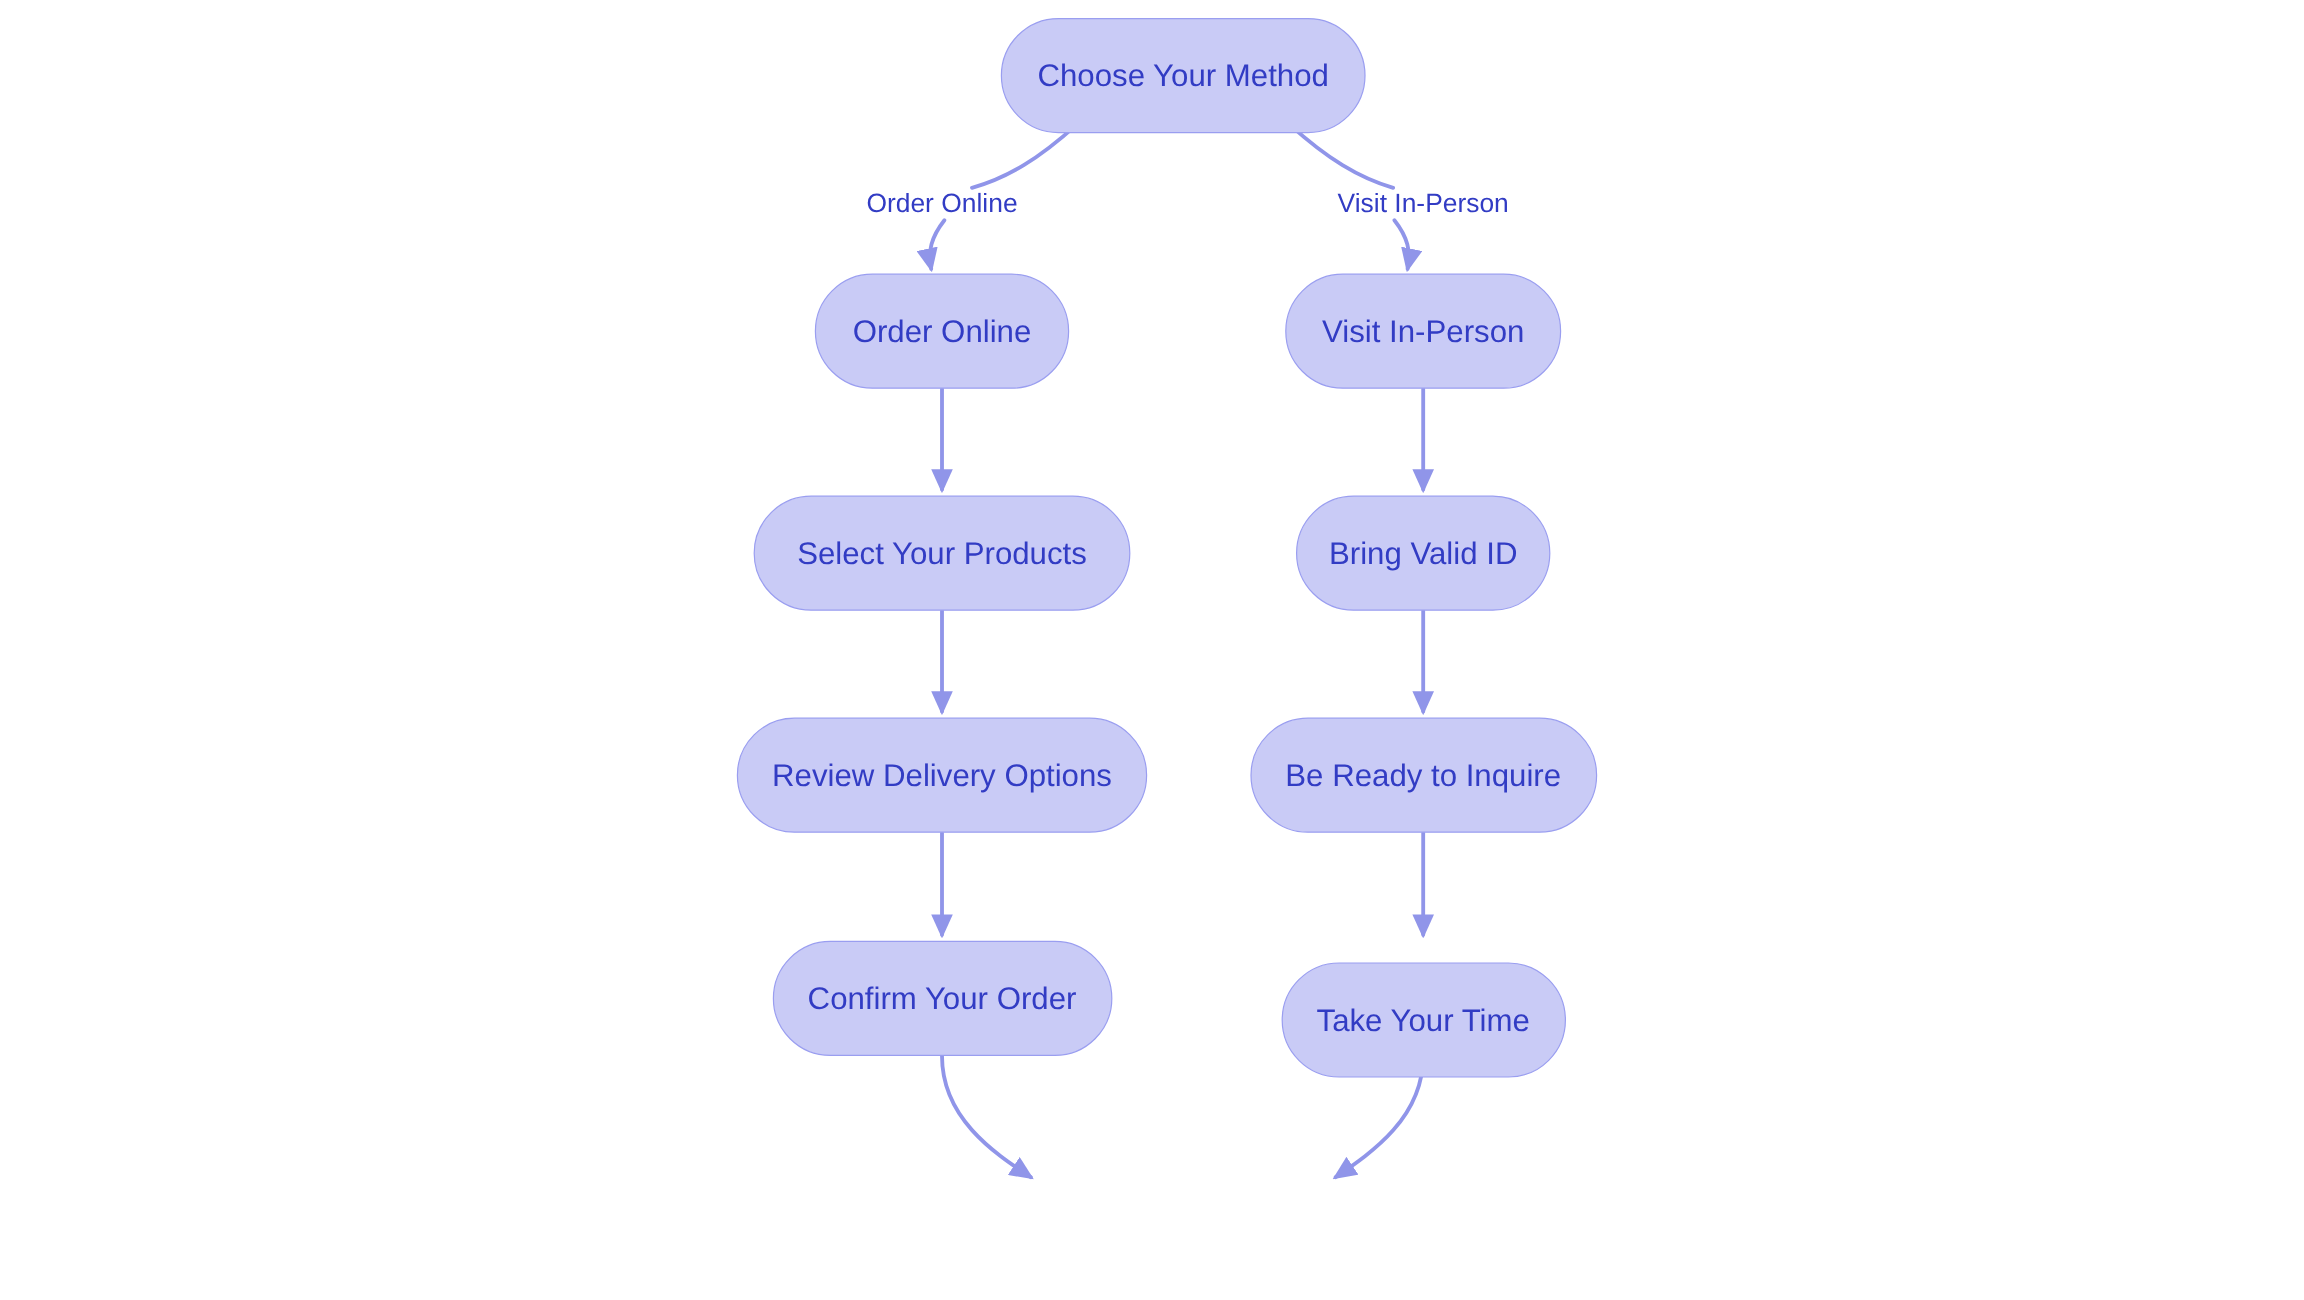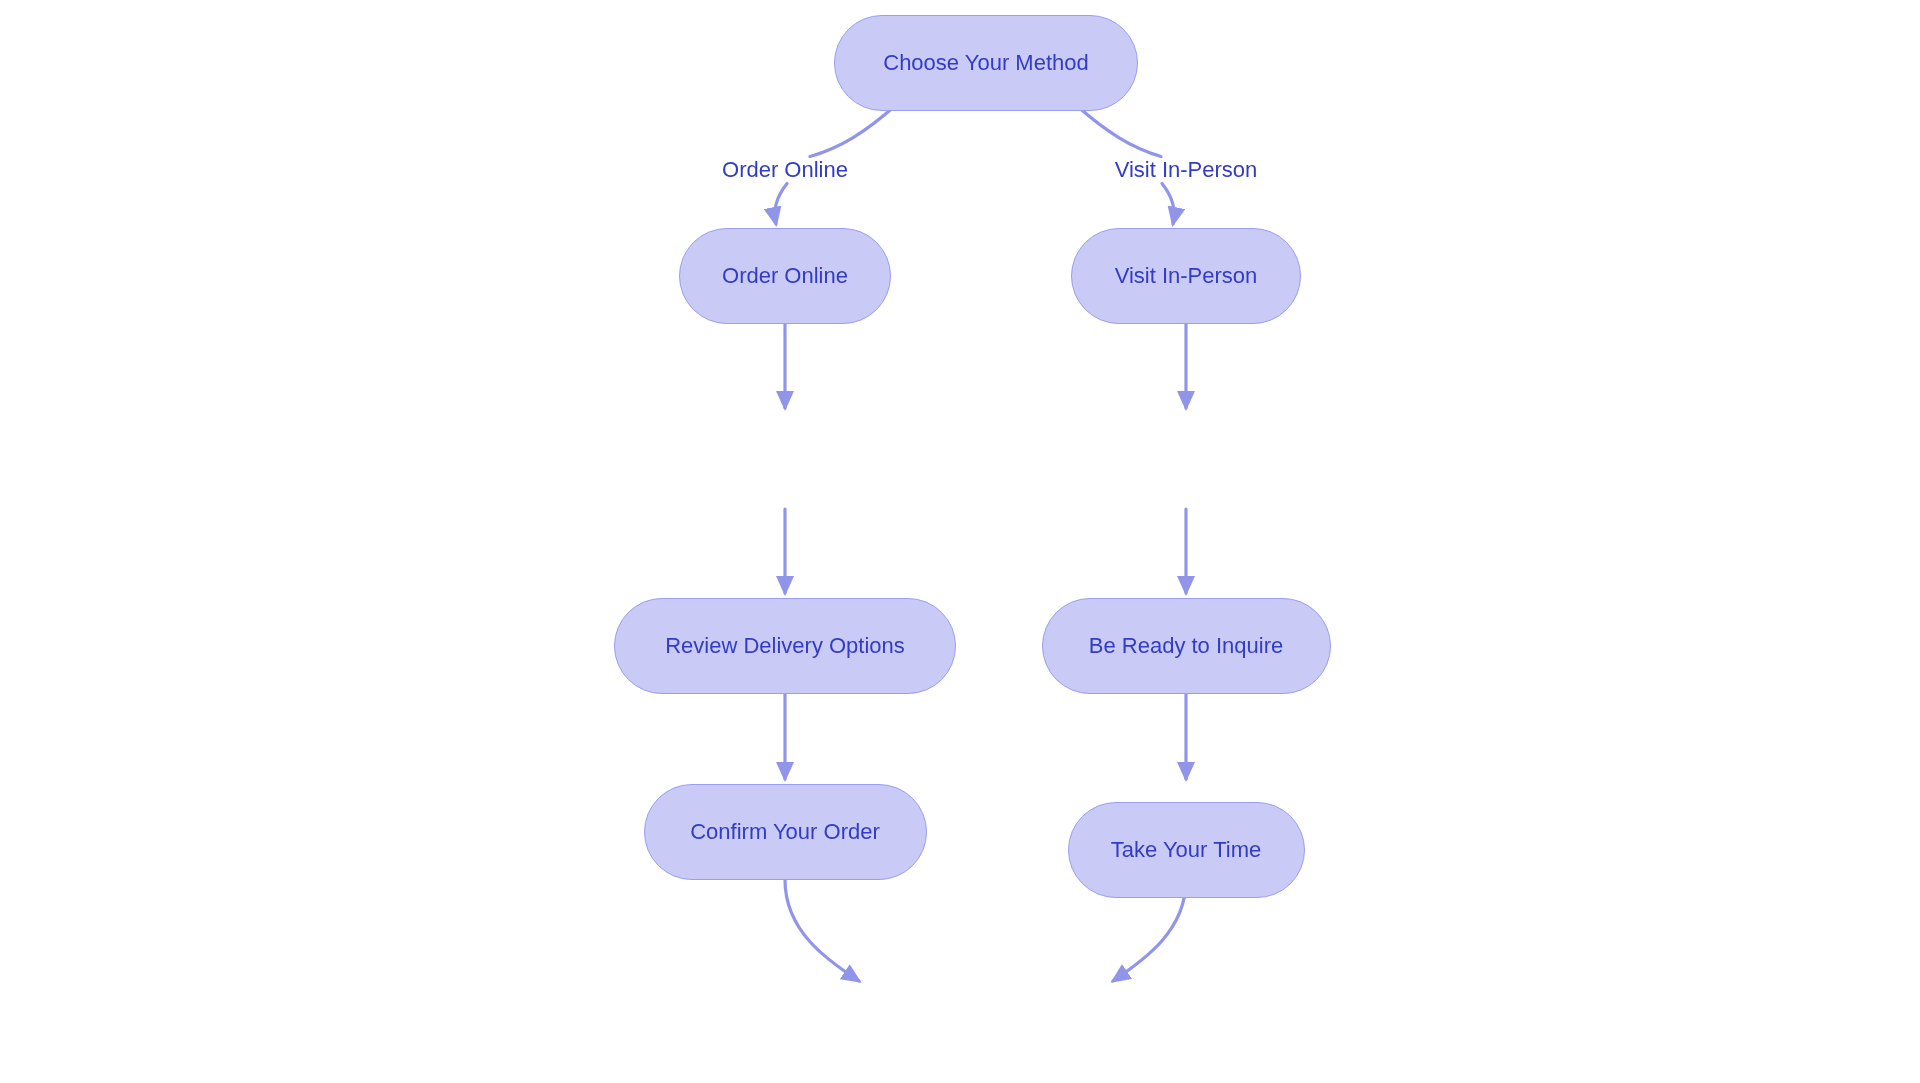--- a/index.html
+++ b/index.html
@@ -19,21 +19,21 @@
   .node {
     position: absolute;
     box-sizing: border-box;
     display: flex;
     align-items: center;
     justify-content: center;
     border-radius: 48px;
     background: var(--node-fill, #c9cbf6);
     border: 1.5px solid var(--node-border, #9a9ef0);
     color: var(--text, #323cc4);
-    font-size: 22px;
+    font-size: 26px;
     white-space: nowrap;
   }
   .node span { pointer-events: none; }
   .edge-label {
     position: absolute;
     transform: translate(-50%, -50%);
     color: var(--text, #323cc4);
     font-size: 22px;
     white-space: nowrap;
   }
@@ -65,20 +65,26 @@
 
   <div class="node" style="left: 834px; top: 15px; width: 304px; height: 96px;">
     <span>Choose Your Method</span>
   </div>
   <div class="node" style="left: 679px; top: 228px; width: 212px; height: 96px;">
     <span>Order Online</span>
   </div>
   <div class="node" style="left: 1071px; top: 228px; width: 230px; height: 96px;">
     <span>Visit In-Person</span>
   </div>
+  <div class="node" style="left: 628px; top: 413px; width: 314px; height: 96px;">
+    <span>Select Your Products</span>
+  </div>
+  <div class="node" style="left: 1080px; top: 413px; width: 212px; height: 96px;">
+    <span>Bring Valid ID</span>
+  </div>
   <div class="node" style="left: 614px; top: 598px; width: 342px; height: 96px;">
     <span>Review Delivery Options</span>
   </div>
   <div class="node" style="left: 1041.5px; top: 598px; width: 289px; height: 96px; align-items: center;">
     <span>Be Ready to Inquire</span>
   </div>
   <div class="node" style="left: 643.5px; top: 784px; width: 283px; height: 96px; align-items: center;">
     <span>Confirm Your Order</span>
   </div>
   <div class="node" style="left: 1067.5px; top: 802px; width: 237px; height: 96px;">

